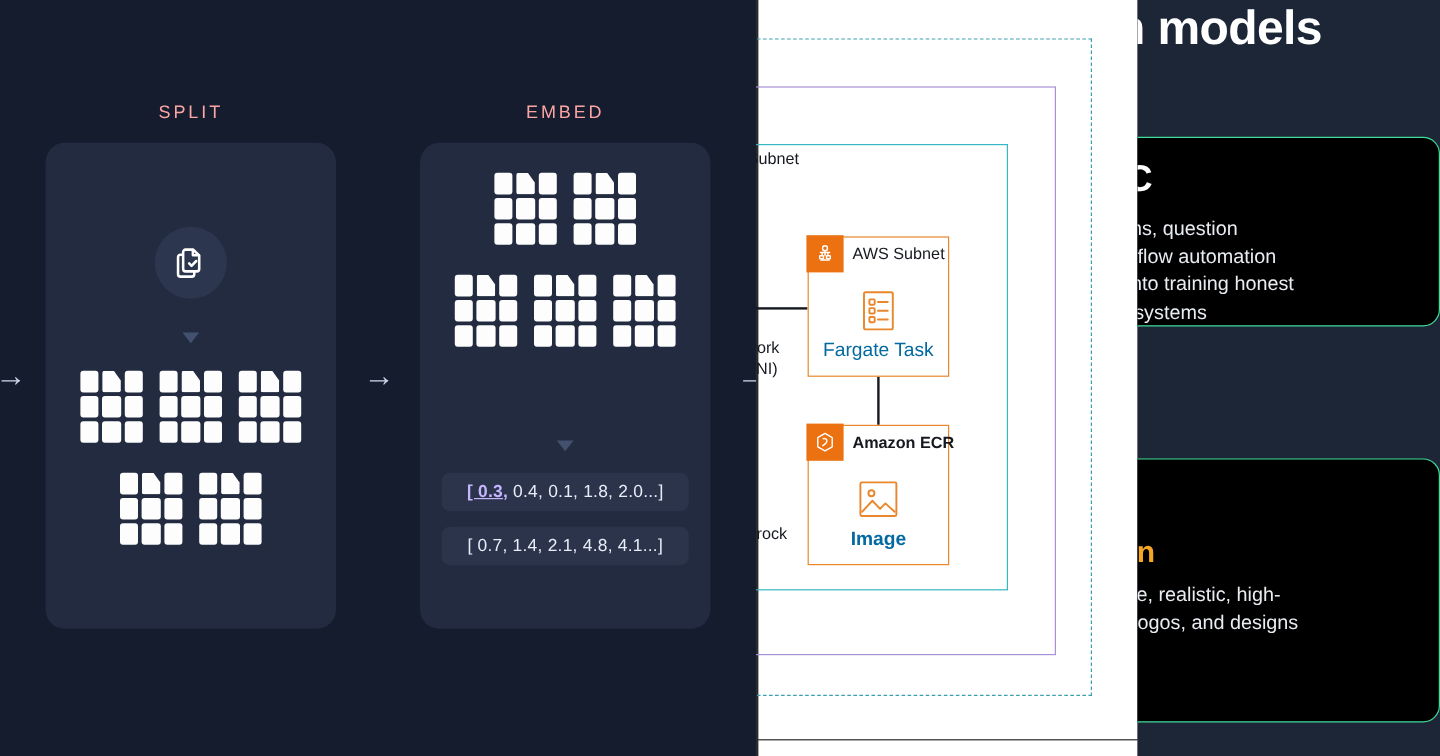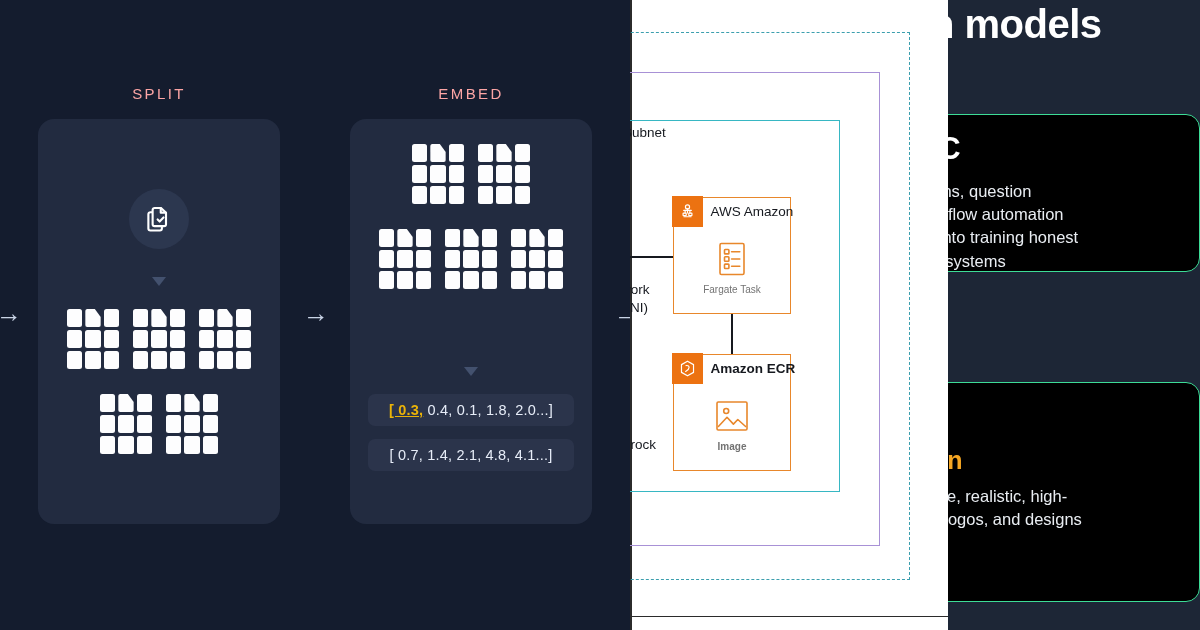--- a/index.html
+++ b/index.html
@@ -114,21 +114,21 @@
     background: #2b344b;
     border-radius: 7px;
     padding: 8px 10px;
     text-align: center;
     color: #e7edf8;
     font-size: 14.5px;
     letter-spacing: 0.2px;
     white-space: nowrap;
     overflow: hidden;
   }
-  .vec-pill b { font-weight: 700; color: #eab308; text-decoration: underline; }
+  .vec-pill b { font-weight: 700; color: #c4b5fd; text-decoration: underline; }
 
   
   .panel-aws {
     position: relative;
     width: 318px; height: 630px;
     flex: 0 0 318px;
     background: #ffffff;
     overflow: hidden;
   }
   .aws-canvas { position: absolute; inset: 0; }
@@ -201,22 +201,22 @@
     position: absolute;
     left: 50%; top: 42px;
     transform: translateX(-50%);
     width: 38px; height: 38px;
     display: flex; align-items: center; justify-content: center;
   }
   .svc-caption {
     position: absolute;
     left: 0; right: 0; top: 86px;
     text-align: center;
-    color: #737373;
-    font-size: 10px;
+    color: #0369a1;
+    font-size: 16px;
     white-space: nowrap;
   }
 
   .conn { position: absolute; background: #16191f; }
   .conn-h-eni   { left: -30px; top: 256px; width: 73px; height: 1.6px; }
   .conn-v-task  { left: 101px; top: 278px; width: 1.6px; height: 97px; }
   .conn-v-image { left: 101px; top: 369px; width: 1.6px; height: 28px; }
 
   
   .panel-cards {
@@ -469,21 +469,21 @@
           <div class="svc-chip">
             <svg width="19" height="19" viewBox="0 0 24 24" fill="none" stroke="#ffffff" stroke-width="1.5" stroke-linecap="round" stroke-linejoin="round">
               <circle cx="12" cy="6.2" r="2.6"></circle>
               <path d="M7.2 10.6h9.6"></path>
               <path d="M9 10.6v3.2M15 10.6v3.2M12 8.8v5"></path>
               <rect x="6.4" y="14" width="4" height="3.2" rx="0.6"></rect>
               <rect x="13.6" y="14" width="4" height="3.2" rx="0.6"></rect>
               <path d="M7.6 18.6h8.8"></path>
             </svg>
           </div>
-          <div class="svc-title">AWS Amazon</div>
+          <div class="svc-title">AWS Subnet</div>
         </div>
         <div class="svc-icon-wrap">
           <svg width="34" height="36" viewBox="0 0 34 36" fill="none" stroke="#e8872b" stroke-width="1.6" stroke-linecap="round">
             <rect x="5" y="2.5" width="24" height="31" rx="1.4"></rect>
             <rect x="9.5" y="8.5" width="4.4" height="4.4" rx="0.7"></rect>
             <path d="M16.6 10.7h8.2"></path>
             <rect x="9.5" y="15.8" width="4.4" height="4.4" rx="0.7"></rect>
             <path d="M16.6 18h8.2"></path>
             <rect x="9.5" y="23.1" width="4.4" height="4.4" rx="0.7"></rect>
             <path d="M16.6 25.3h8.2"></path>

